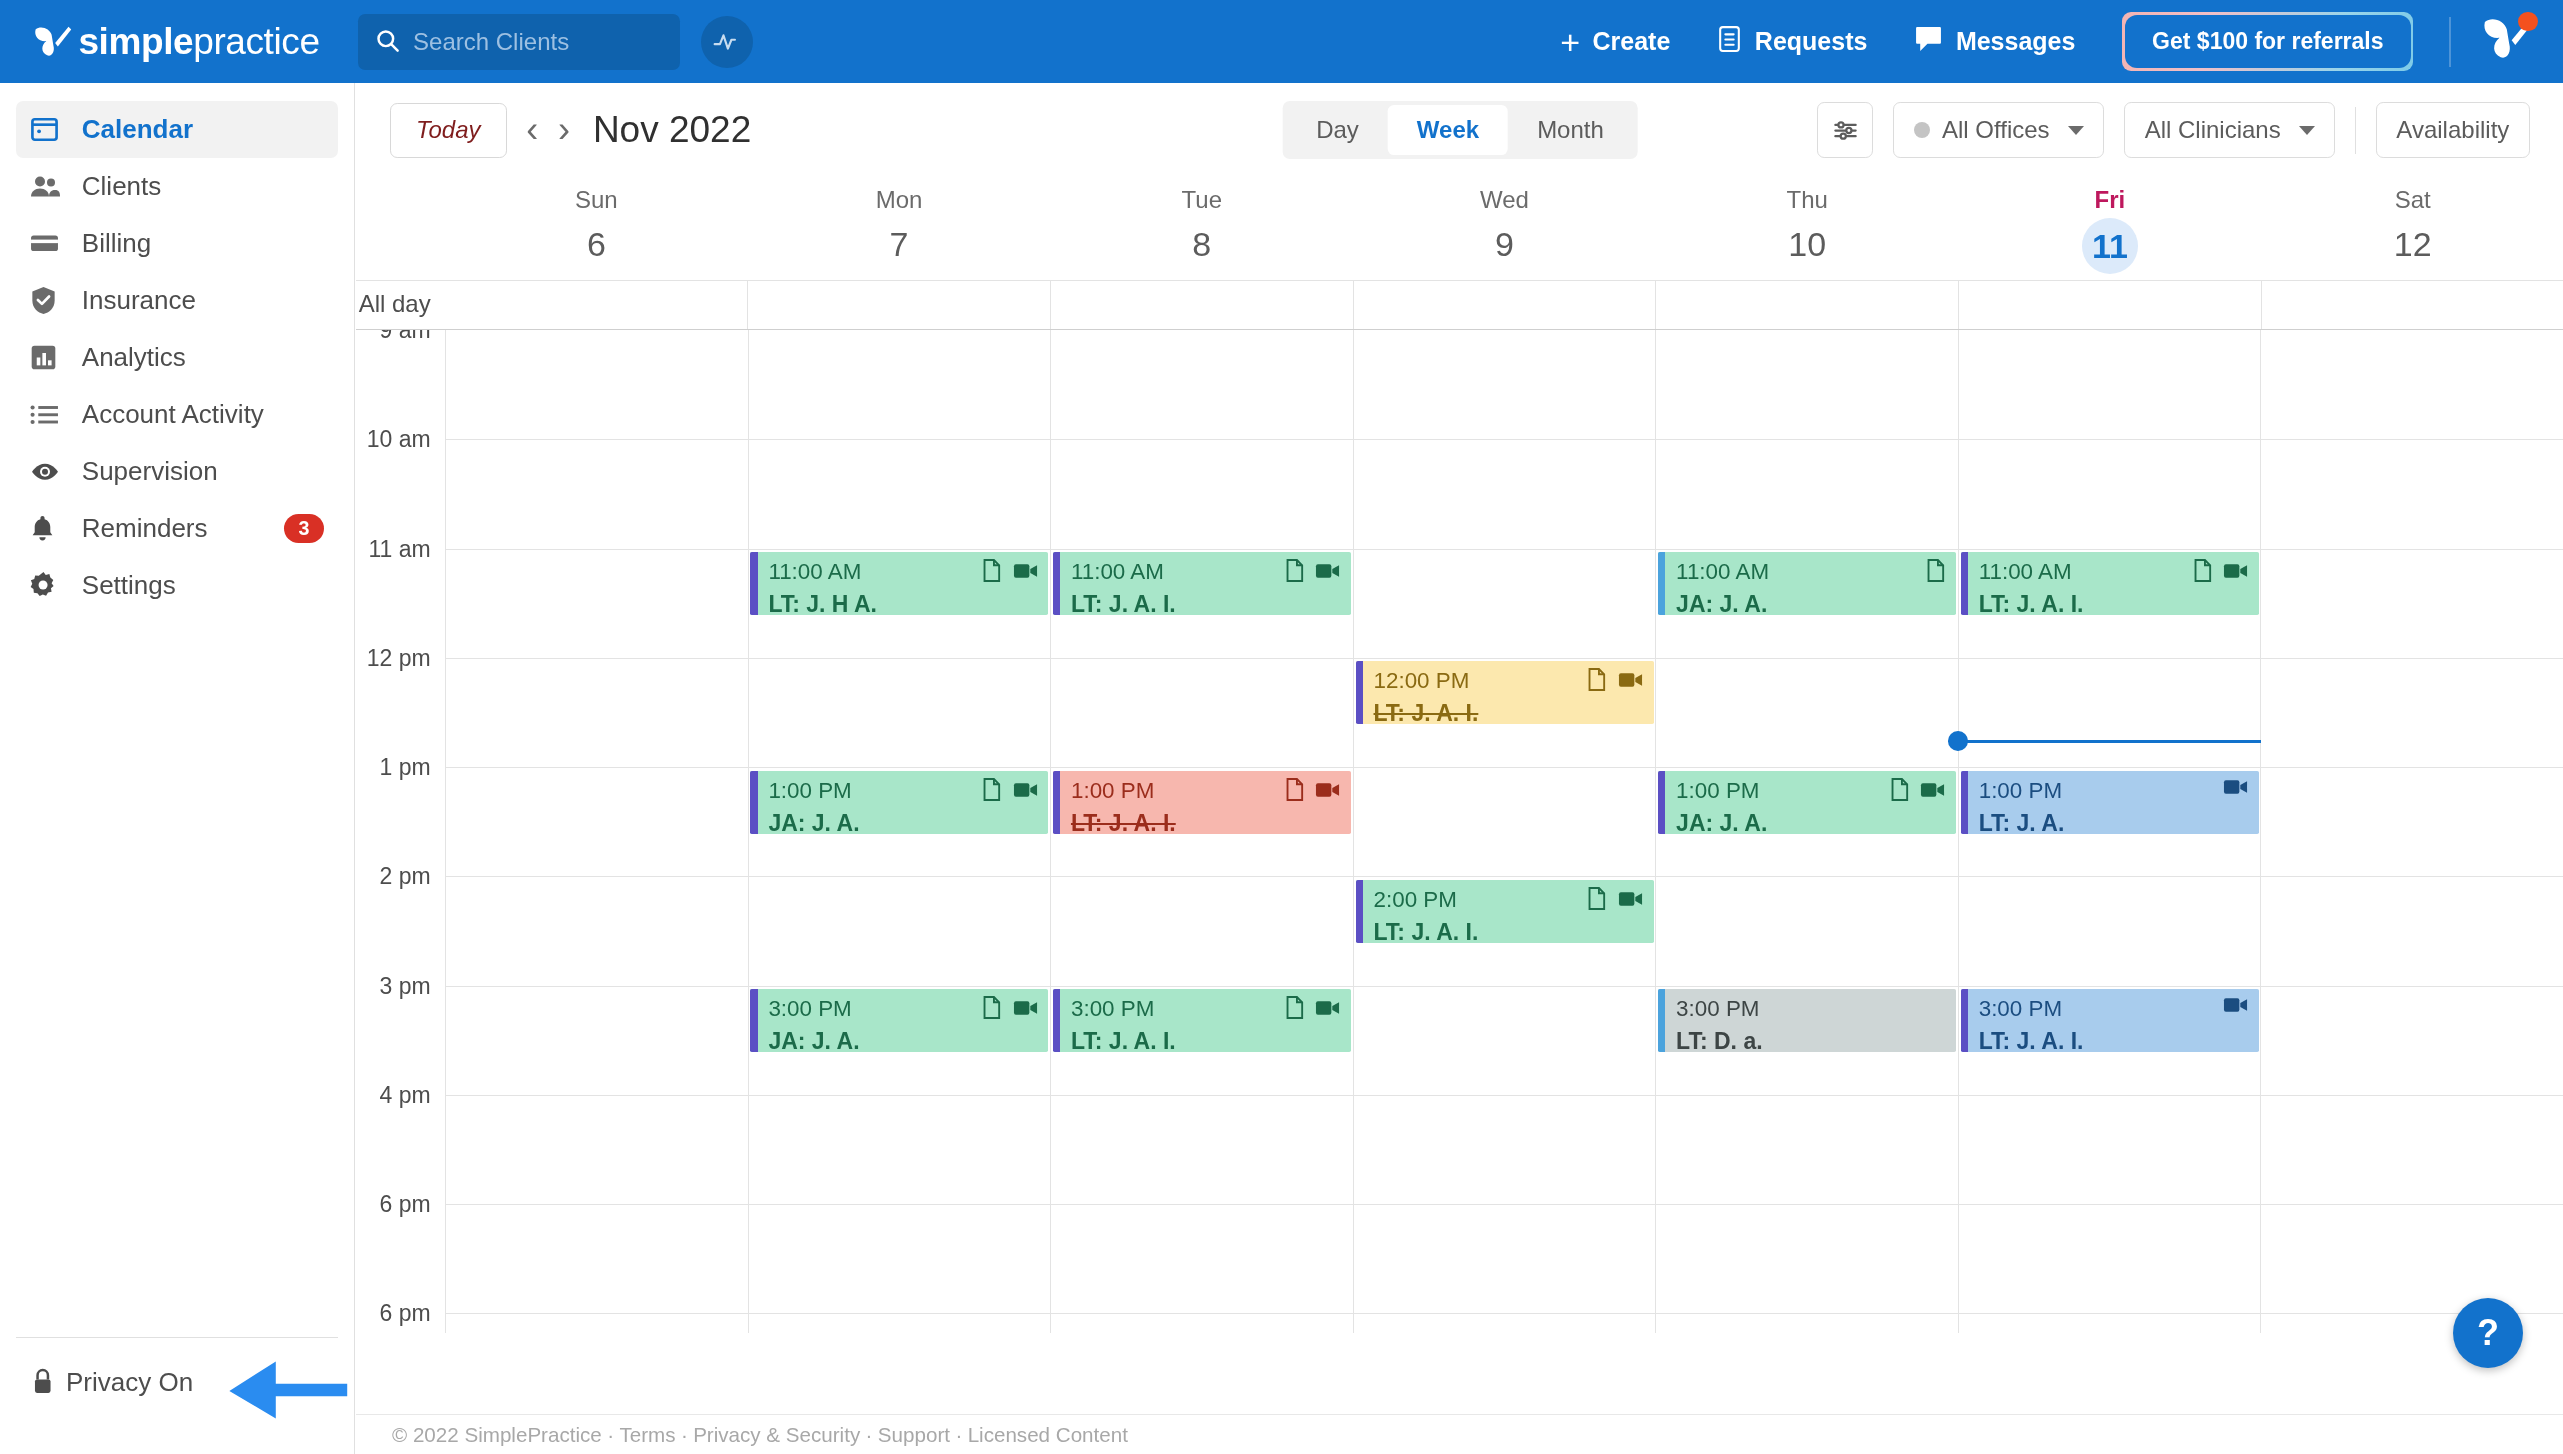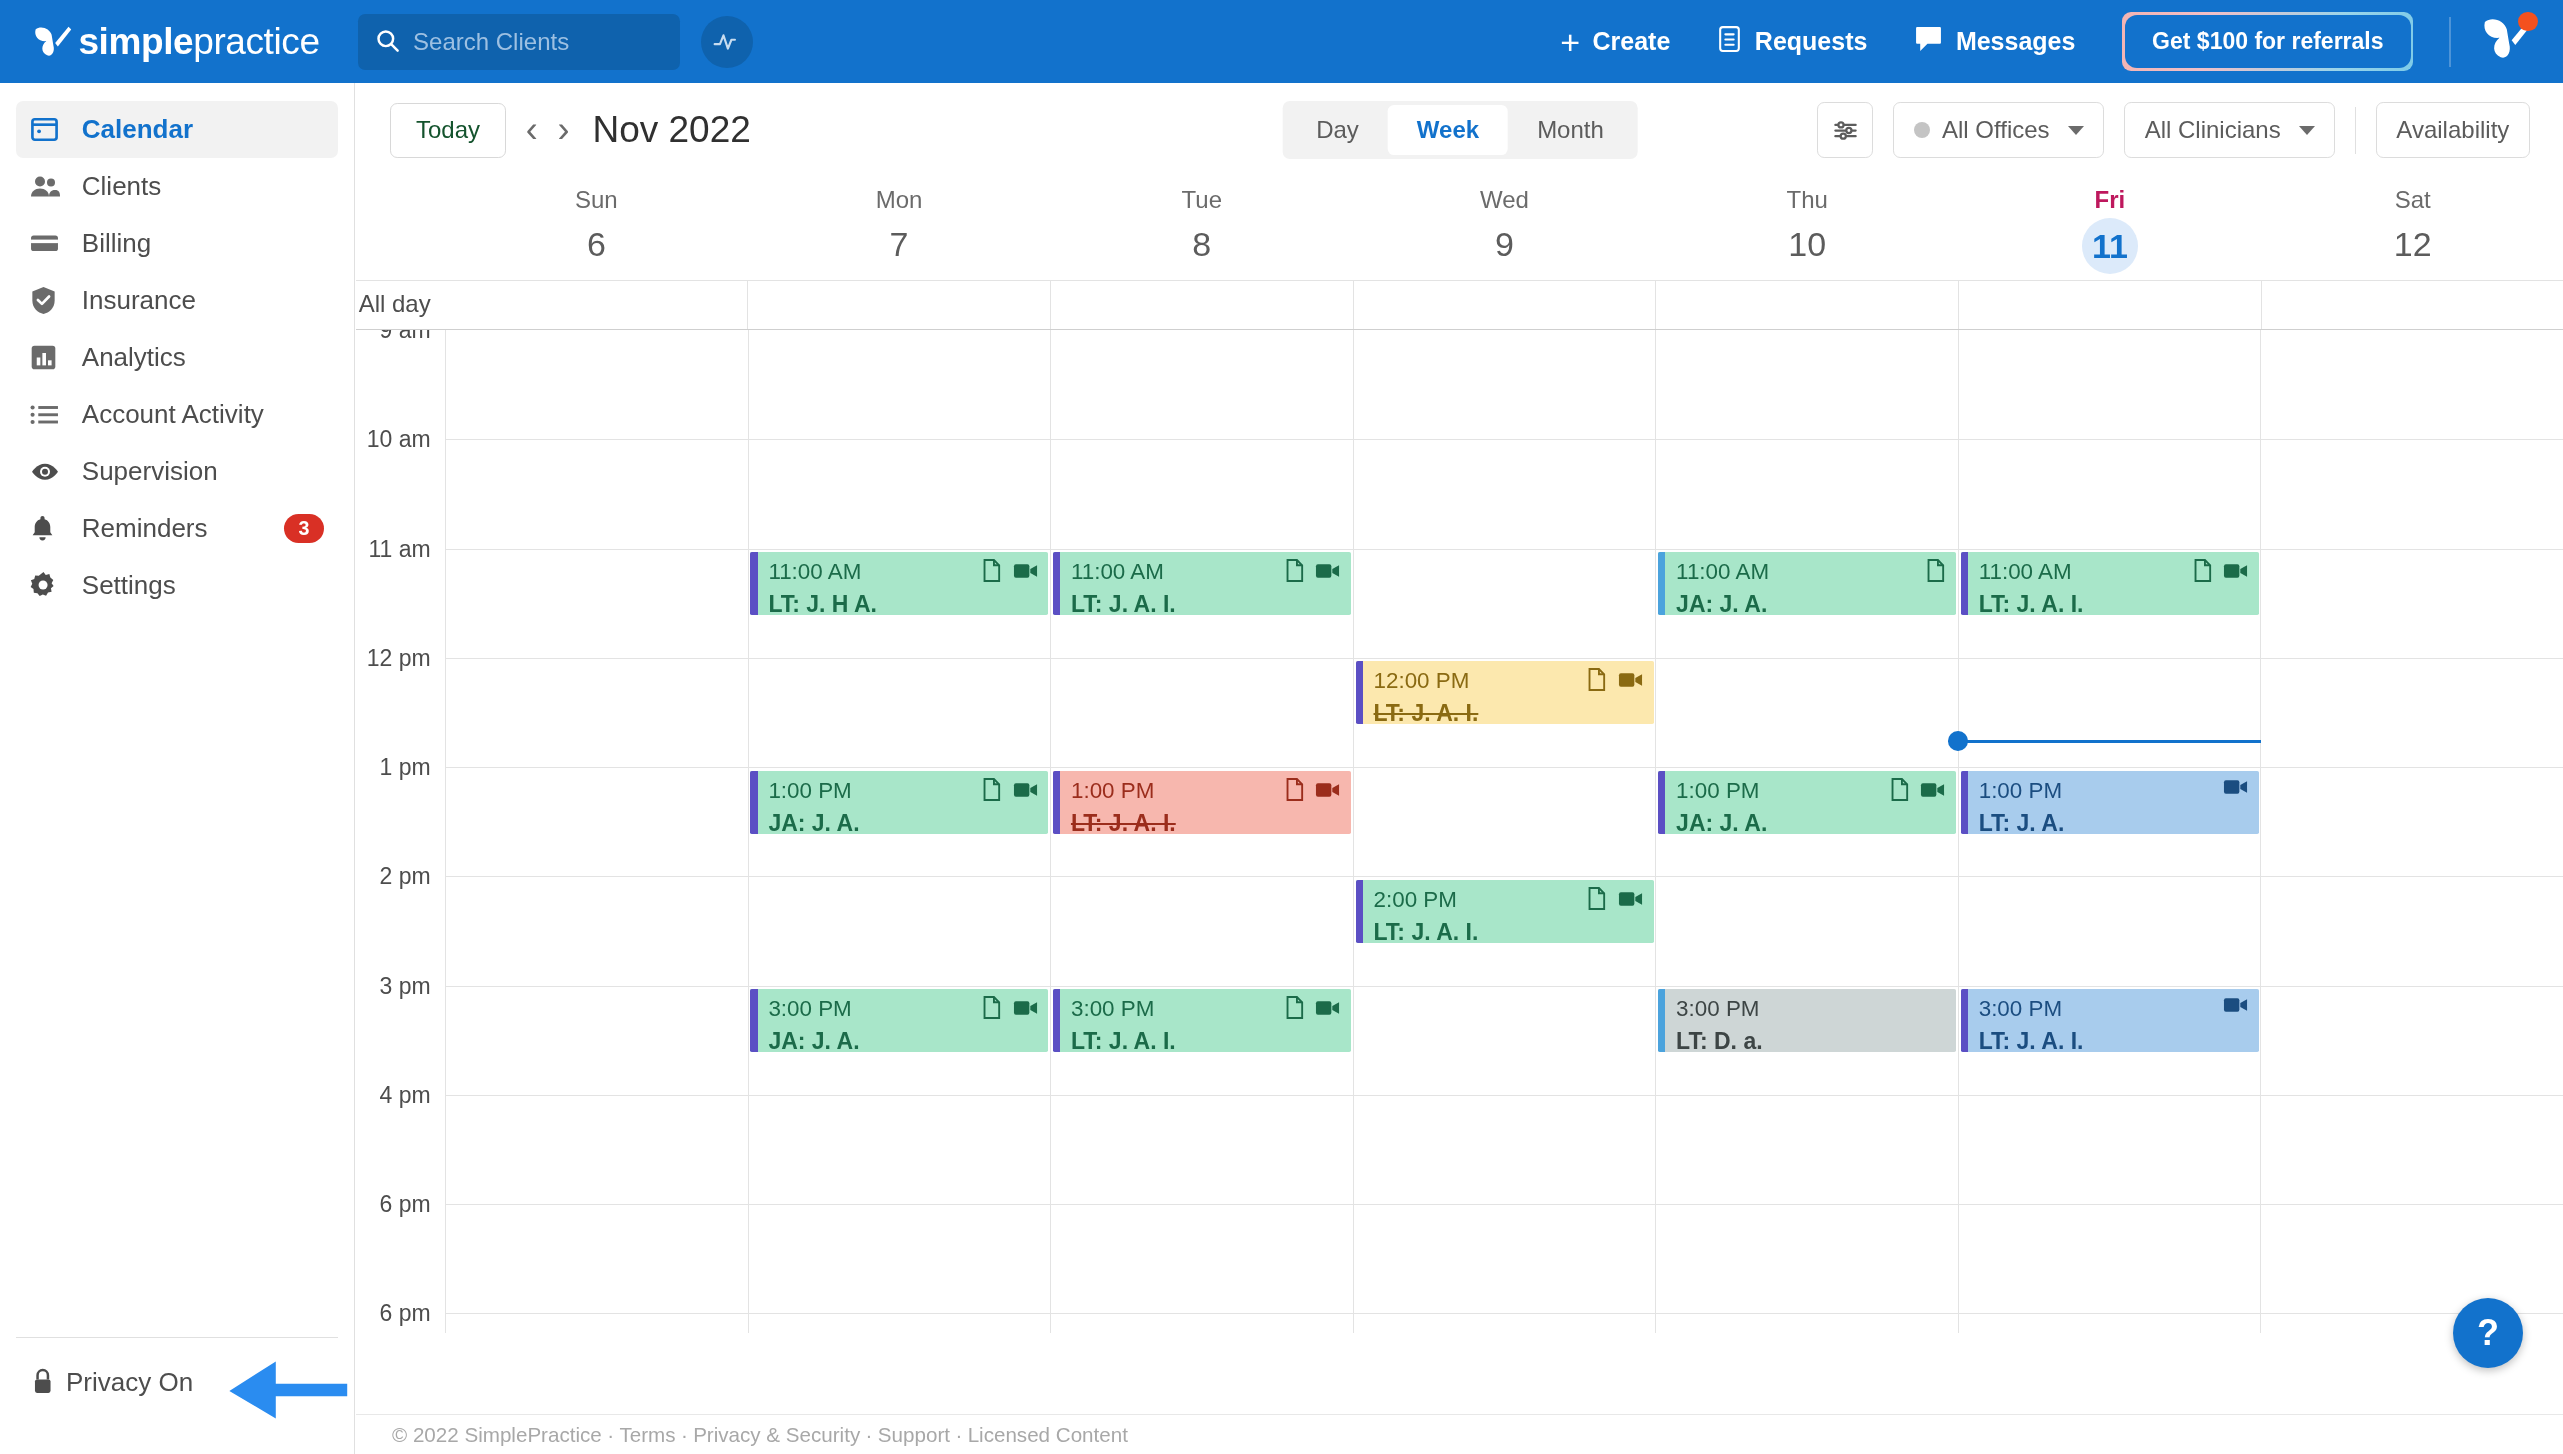--- a/index.html
+++ b/index.html
@@ -90,21 +90,21 @@
     position: absolute; bottom: 116px; left: 16px; width: 322px; height: 0.9px; background: #e0e0e0;
   }
   .arrow-annotation { position: absolute; left: 224px; bottom: 25px; }
 
   
   .main { position: absolute; left: 356px; top: 83px; width: 2208px; height: 1371px; background: #fff; }
 
   .cal-toolbar { height: 94px; display: flex; align-items: center; padding: 0 34px; position: relative; }
   .today-btn {
     border: 0.9px solid #d8d8d8; border-radius: 7.2px; padding: 12.5px 25px;
-    font-size: 24px; color: #14532d; background: #fff; cursor: pointer;
+    font-size: 24px; color: #7f1d1d; background: #fff; cursor: pointer; font-style: italic;
   }
   .nav-arrow {
     font-size: 36px; color: #6b6b6b; margin-left: 19.7px; cursor: pointer;
     font-weight: 300; line-height: 1;
   }
   .month-title { font-size: 37px; color: #303030; margin-left: 23px; font-weight: 400; }
 
   .view-switch {
     position: absolute; left: 50%; transform: translateX(-50%);
     background: #f2f2f2; border-radius: 7.2px; padding: 4.5px; display: flex;

